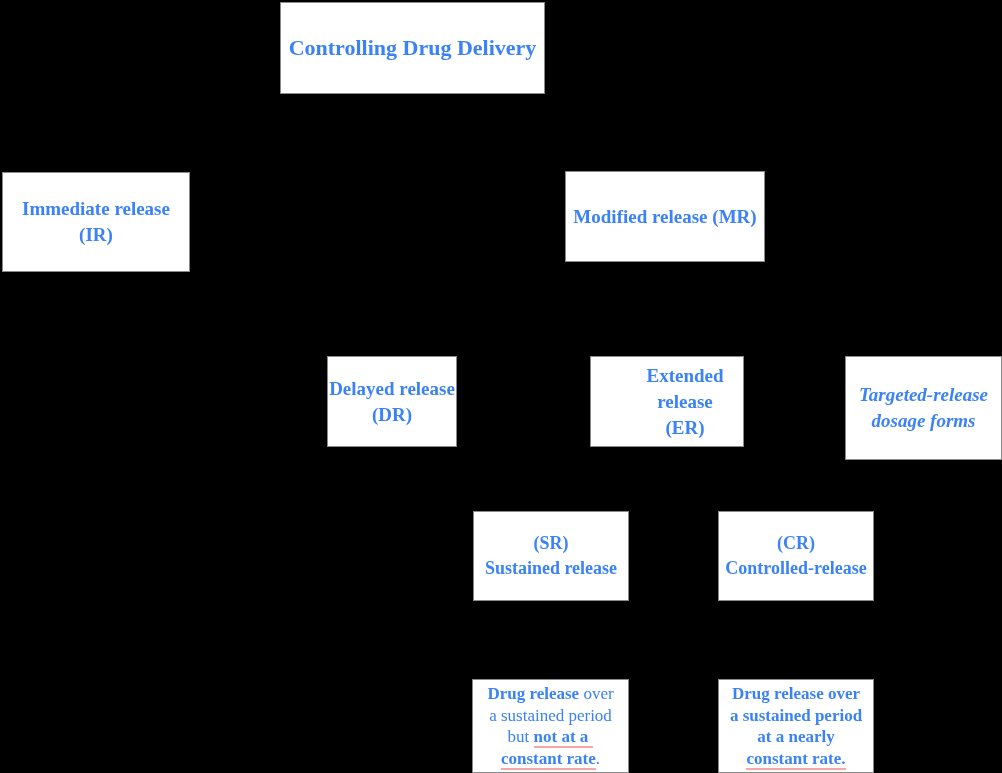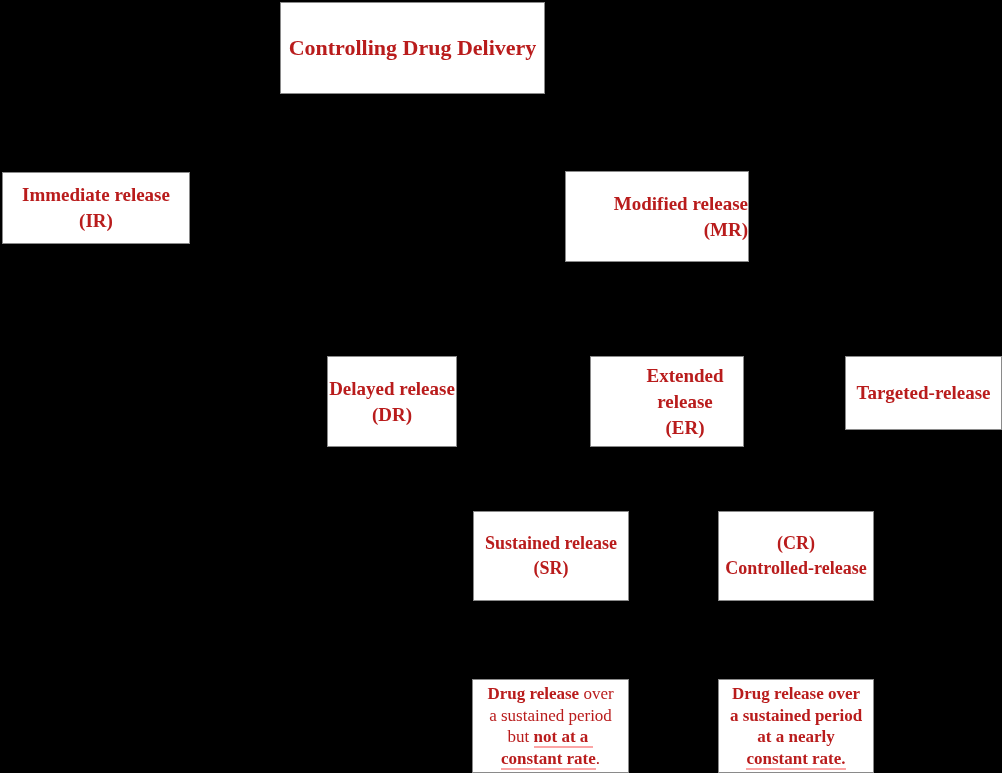--- a/index.html
+++ b/index.html
@@ -13,36 +13,36 @@
     height: 773px;
     background: #000000;
     overflow: hidden;
     font-family: "Liberation Serif", "DejaVu Serif", serif;
   }
   .box {
     position: absolute;
     box-sizing: border-box;
     background: #ffffff;
     border: 1px solid #8a8a8a;
-    color: #b91c1c;
+    color: #3b82f6;
     text-align: center;
     display: flex;
     flex-direction: column;
     justify-content: center;
     font-weight: bold;
   }
   .box .line { width: 100%; }
 
   
   #root { left: 280px; top: 2px;   width: 265px; height: 92px; font-size: 22px; line-height: 28px; }
-  #ir   { left: 2px;   top: 172px; width: 188px; height: 72px; font-size: 19px; line-height: 26px; }
-  #mr   { left: 565px; top: 171px; width: 184px; height: 91px; font-size: 19px; line-height: 26px; text-align: right; }
+  #ir   { left: 2px;   top: 172px; width: 188px; height: 100px; font-size: 19px; line-height: 26px; }
+  #mr   { left: 565px; top: 171px; width: 200px; height: 91px; font-size: 19px; line-height: 26px; }
   #dr   { left: 327px; top: 356px; width: 130px; height: 91px; font-size: 19px; line-height: 26px; }
   #er   { left: 590px; top: 356px; width: 154px; height: 91px; font-size: 19px; line-height: 26px; padding-left: 36px; }
-  #tr   { left: 845px; top: 356px; width: 157px; height: 74px; font-size: 19px; line-height: 26px; }
+  #tr   { left: 845px; top: 356px; width: 157px; height: 104px; font-size: 19px; line-height: 26px; font-style: italic; }
   #sr   { left: 473px; top: 511px; width: 156px; height: 90px; font-size: 18px; line-height: 25px; }
   #cr   { left: 718px; top: 511px; width: 156px; height: 90px; font-size: 18px; line-height: 25px; }
   #srn  { left: 472px; top: 679px; width: 157px; height: 94px; font-size: 17px; line-height: 21.5px; justify-content: flex-start; padding-top: 3px; font-weight: normal; }
   #crn  { left: 718px; top: 679px; width: 156px; height: 94px; font-size: 17px; line-height: 21.5px; justify-content: flex-start; padding-top: 3px; }
 
   .b { font-weight: bold; }
   .u { border-bottom: 2px solid #fca5a5; }
   .u-pad { padding-right: 5px; }
 </style>
 </head>
@@ -68,25 +68,26 @@
     <div class="line">(DR)</div>
   </div>
 
   <div class="box" id="er">
     <div class="line">Extended release</div>
     <div class="line">(ER)</div>
   </div>
 
   <div class="box" id="tr">
     <div class="line">Targeted-release</div>
+    <div class="line">dosage forms</div>
   </div>
 
   <div class="box" id="sr">
+    <div class="line">(SR)</div>
     <div class="line">Sustained release</div>
-    <div class="line">(SR)</div>
   </div>
 
   <div class="box" id="cr">
     <div class="line">(CR)</div>
     <div class="line">Controlled-release</div>
   </div>
 
   <div class="box" id="srn">
     <div class="line"><span class="b">Drug release</span><span> over</span></div>
     <div class="line">a sustained period</div>

